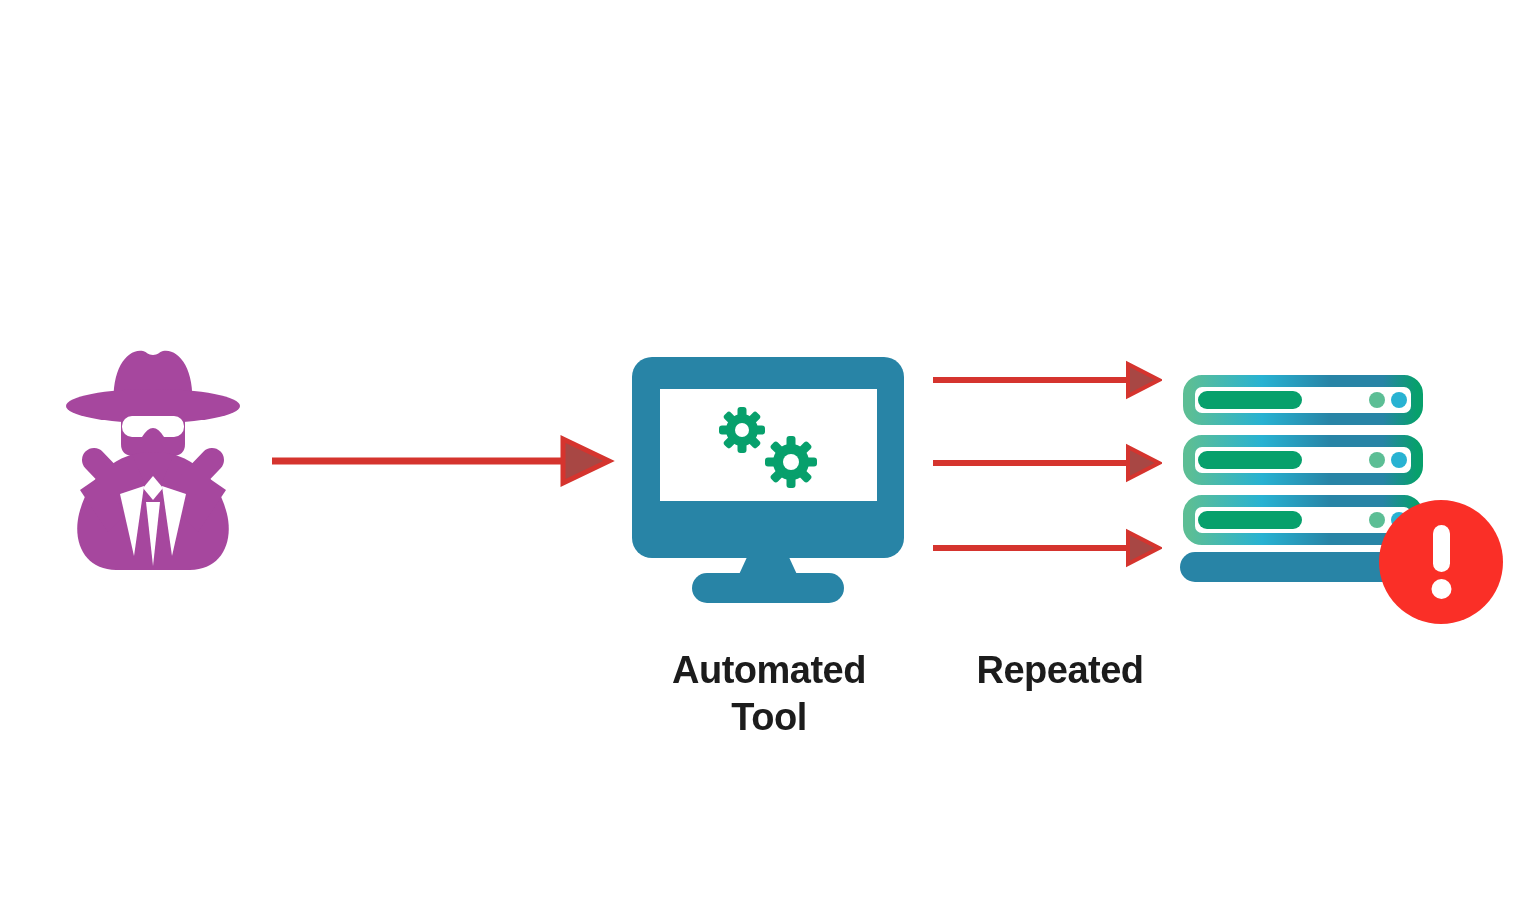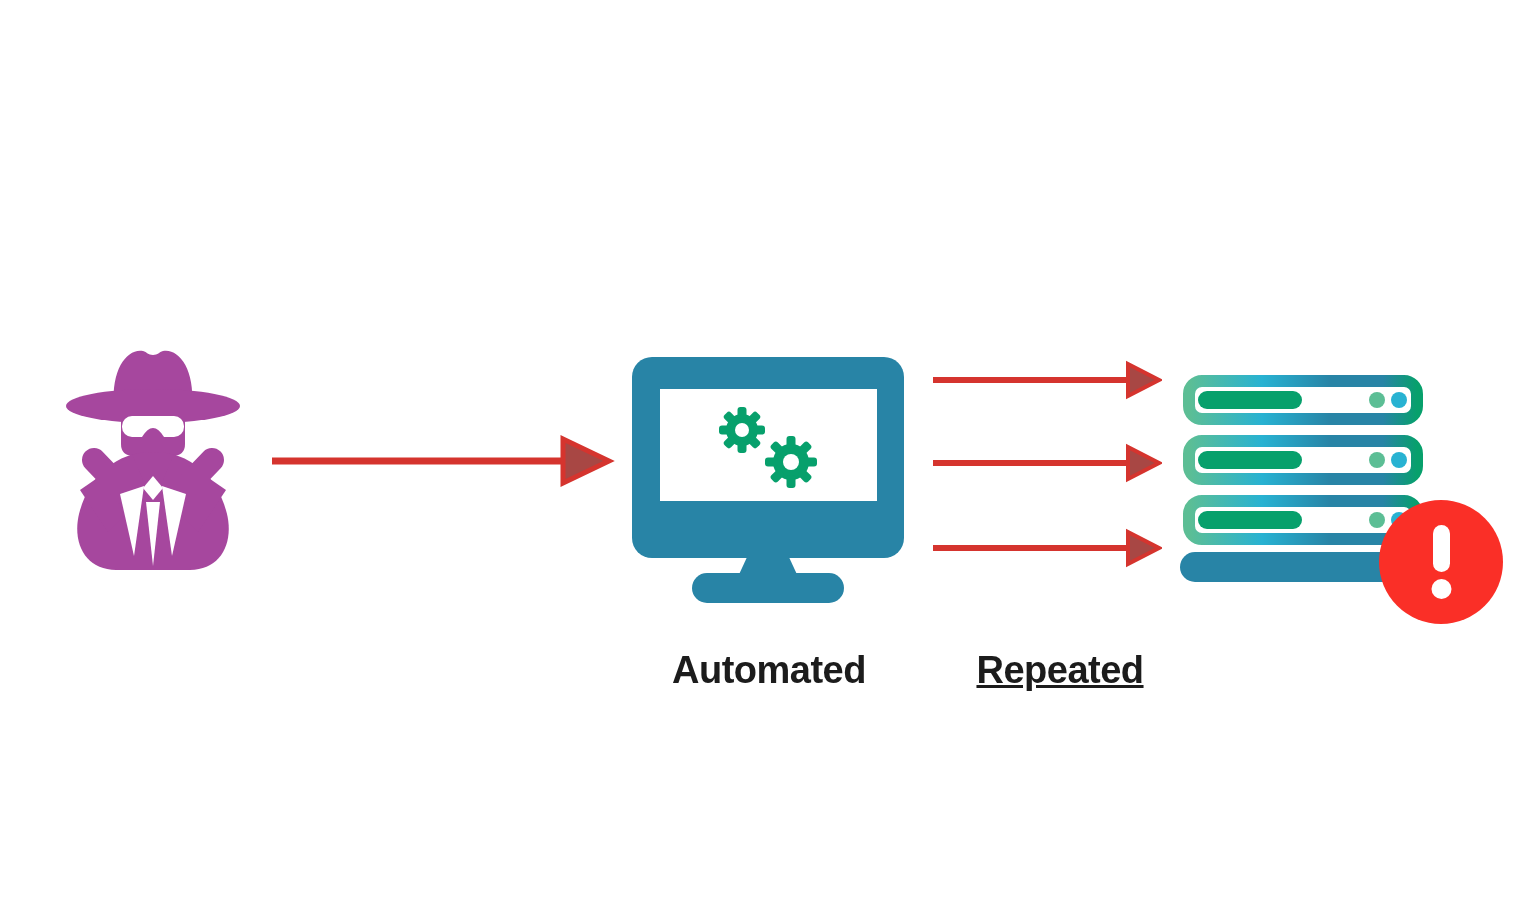--- a/index.html
+++ b/index.html
@@ -142,18 +142,19 @@
   <div class="abs" style="left:1379px;top:500px;">
     <svg width="125" height="125" viewBox="0 0 125 125">
       <circle cx="62" cy="62" r="62" style="fill:var(--alert-red,#FA2F27)"></circle>
       <rect x="54" y="25" width="17" height="47" rx="8.5" fill="#ffffff"></rect>
       <circle cx="62.5" cy="89" r="10" fill="#ffffff"></circle>
     </svg>
   </div>
 
   <div class="label" style="left:619px;top:647px;">
     <div>Automated</div>
+    <div>Tool</div>
   </div>
-  <div class="label" style="left:910px;top:647px;text-decoration:underline;">
+  <div class="label" style="left:910px;top:647px;">
     <div>Repeated</div>
   </div>
 
 </div>
 
 </body></html>

